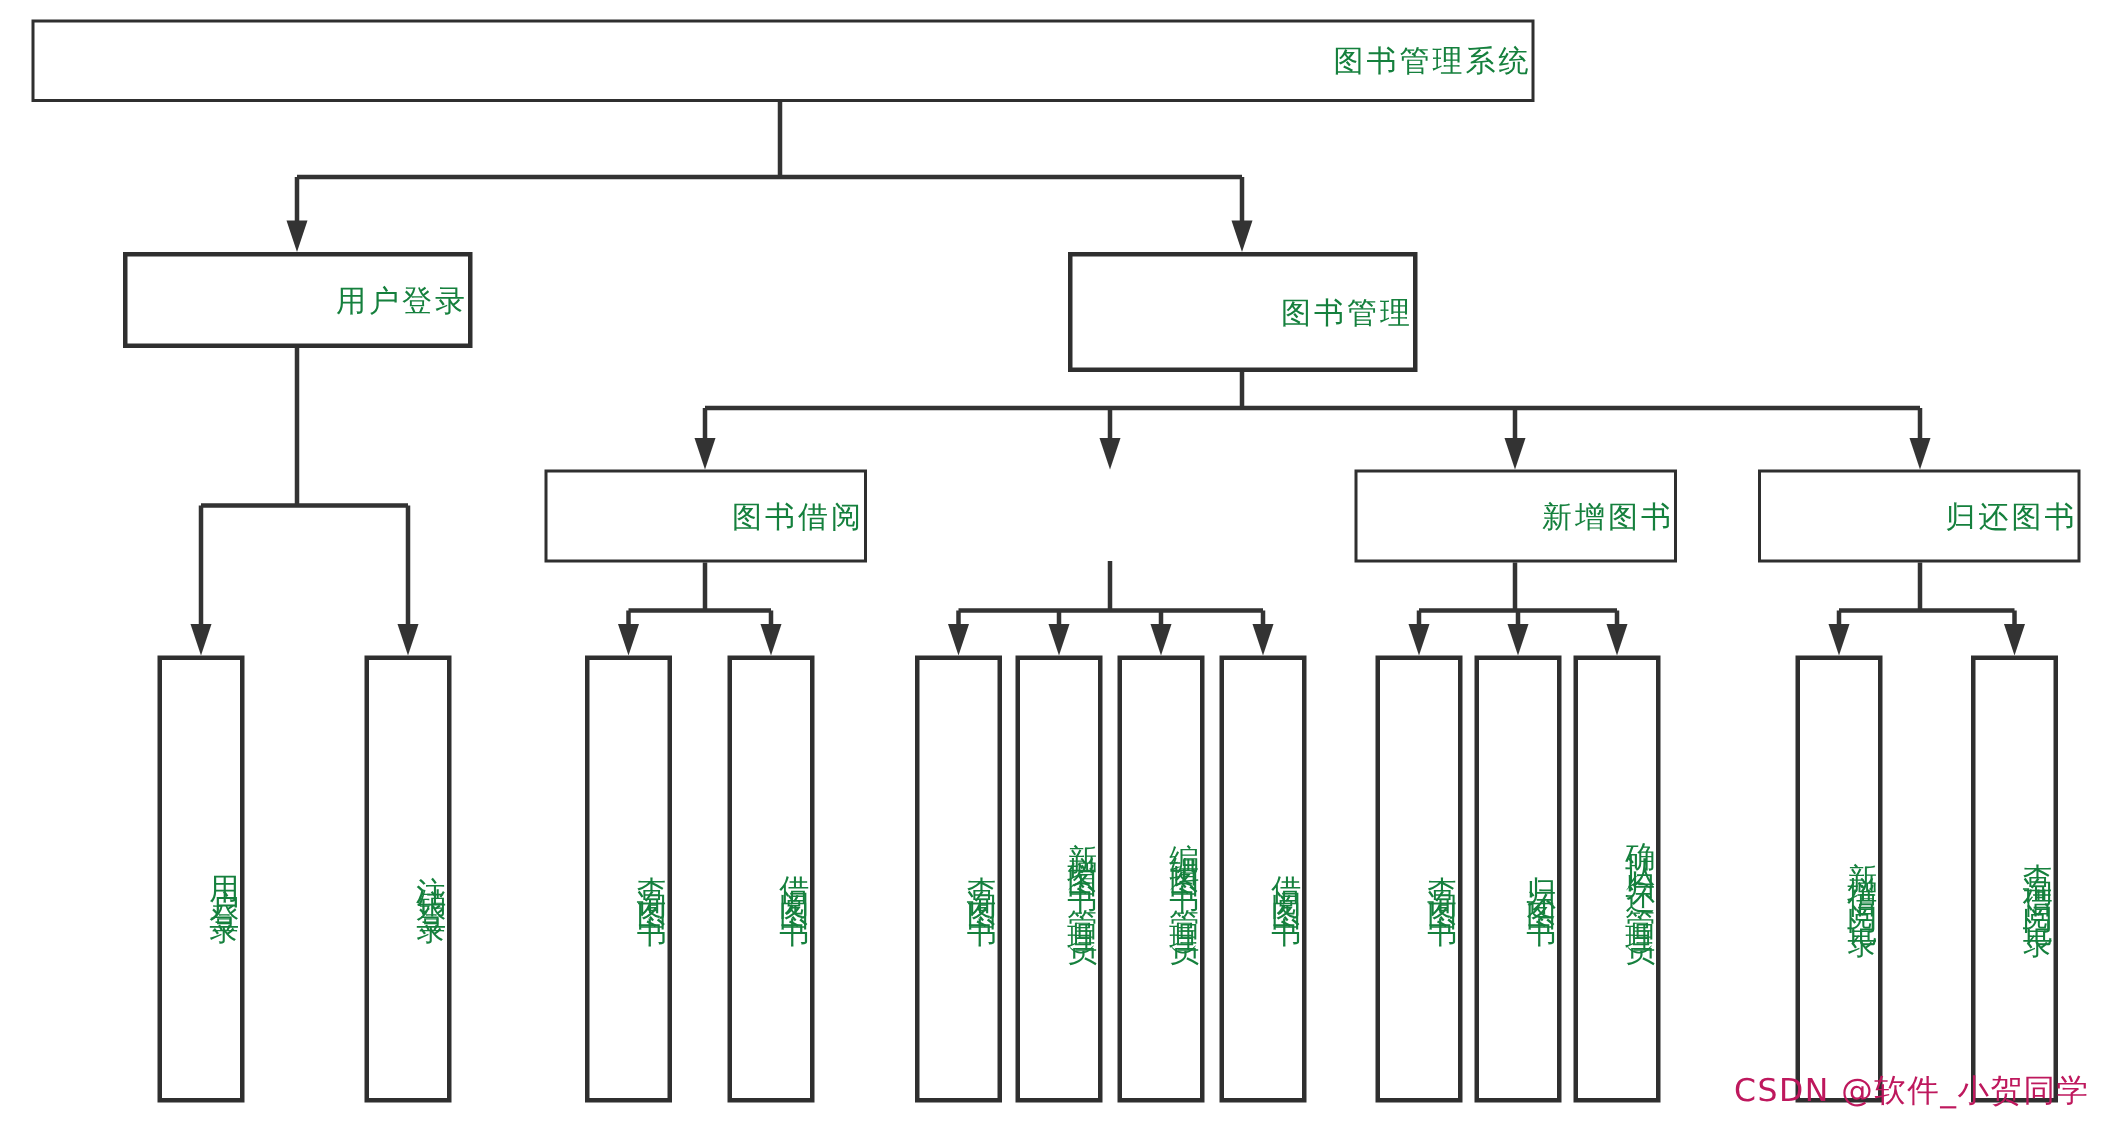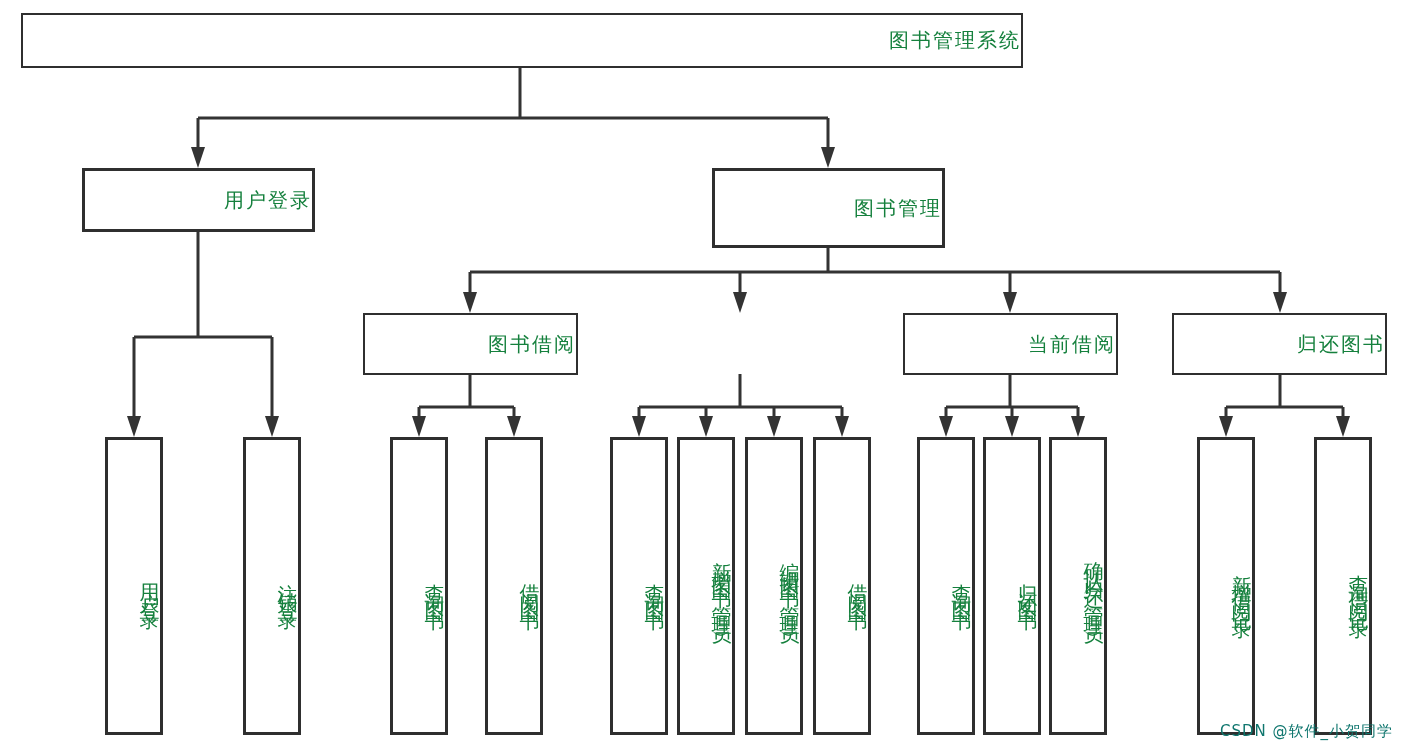--- a/index.html
+++ b/index.html
@@ -33,23 +33,23 @@
     writing-mode: vertical-rl;
     letter-spacing: 9px;
     line-height: 1;
     font-size: 20px;
   }
   .watermark {
     position: absolute;
     right: 12px;
     bottom: 6px;
     z-index: 2;
-    font-size: 15px;
+    font-size: 21px;
     letter-spacing: 1px;
-    color: #0f766e;
+    color: #be185d;
     white-space: nowrap;
     margin-left: 23px;
   }
 </style>
 </head>
 <body>
 
 <div class="canvas">
 
   <svg class="wires" width="1405" height="747" viewBox="0 0 1405 747">
@@ -100,21 +100,21 @@
     <span>用户登录</span>
   </div>
   <div class="node" style="left:712px;top:168px;width:233px;height:80px">
     <span>图书管理</span>
   </div>
 
   <div class="node lvl3" style="left:363px;top:313px;width:215px;height:62px">
     <span>图书借阅</span>
   </div>
   <div class="node lvl3" style="left:903px;top:313px;width:215px;height:62px">
-    <span>当前借阅</span>
+    <span>新增图书</span>
   </div>
   <div class="node lvl3" style="left:1172px;top:313px;width:215px;height:62px">
     <span>归还图书</span>
   </div>
 
   <div class="node vnode" style="left:105px;top:437px">
     <span class="vtext">用户登录</span>
   </div>
   <div class="node vnode" style="left:243px;top:437px">
     <span class="vtext">注销登录</span>

